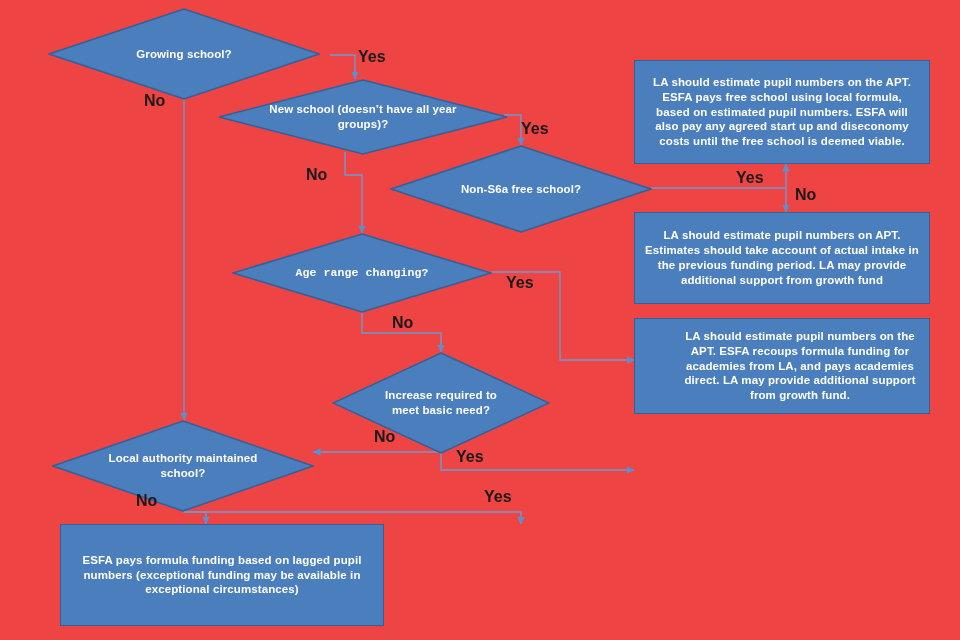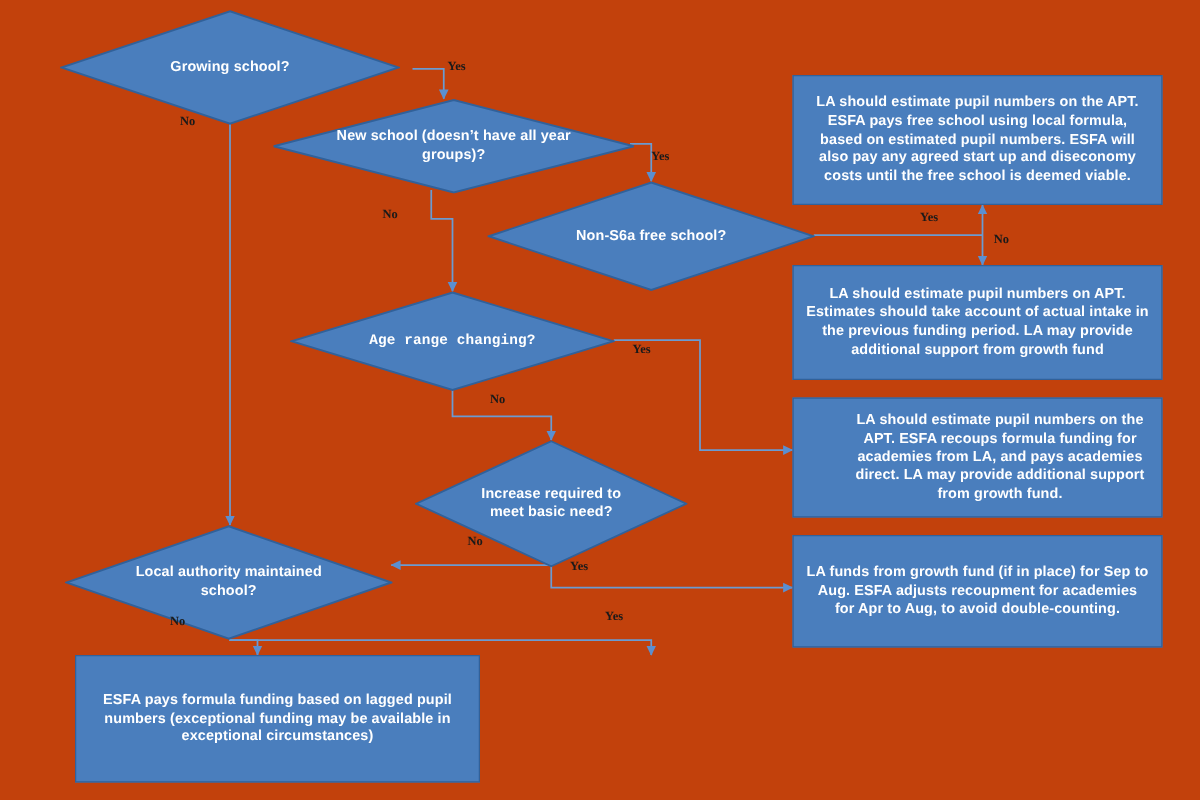--- a/index.html
+++ b/index.html
@@ -7,21 +7,21 @@
     padding: 0;
     background: #ffffff;
   }
   body {
     font-family: "Liberation Sans", sans-serif;
   }
   #canvas {
     position: relative;
     width: 960px;
     height: 640px;
-    background: #c2410c;
+    background: #ef4444;
     overflow: hidden;
   }
   svg#wires {
     position: absolute;
     left: 0;
     top: 0;
     width: 960px;
     height: 640px;
     pointer-events: none;
   }
@@ -66,25 +66,24 @@
     justify-content: center;
     color: #ffffff;
     text-align: center;
     font-size: 11.5px;
     line-height: 1.30;
     font-weight: bold;
     letter-spacing: 0.1px;
   }
   .edge-label {
     position: absolute;
-    font-size: 10px;
+    font-size: 16px;
     color: #1a1a1a;
     font-weight: bold;
     white-space: nowrap;
-    font-family: Liberation Serif, serif;
   }
 </style>
 </head>
 <body>
 
 <div id="canvas">
 
   <svg id="wires" viewBox="0 0 960 640" xmlns="http://www.w3.org/2000/svg">
     <defs>
       <marker id="ah" markerWidth="9" markerHeight="9" refX="7.5" refY="4.5" orient="auto" markerUnits="userSpaceOnUse">
@@ -169,23 +168,20 @@
   </div>
 
   <div class="node box" style="left:634px; top:212px; width:296px; height:92px;">
     <div class="txt">LA should estimate pupil numbers on APT. Estimates should take account of actual intake in the previous funding period. LA may provide additional support from growth fund</div>
   </div>
 
   <div class="node box" style="left:634px; top:318px; width:296px; height:96px;padding-left:46px;">
     <div class="txt">LA should estimate pupil numbers on the APT. ESFA recoups formula funding for academies from LA, and pays academies direct. LA may provide additional support from growth fund.</div>
   </div>
 
-  <div class="node box" style="left:634px; top:428px; width:296px; height:90px;">
-    <div class="txt">LA funds from growth fund (if in place) for Sep to Aug. ESFA adjusts recoupment for academies for Apr to Aug, to avoid double-counting.</div>
-  </div>
 
   <div class="node box" style="left:60px; top:524px; width:324px; height:102px;">
     <div class="txt">ESFA pays formula funding based on lagged pupil numbers (exceptional funding may be available in exceptional circumstances)</div>
   </div>
 
 
   <div class="edge-label" style="left:358px; top:48px;">Yes</div>
   <div class="edge-label" style="left:144px; top:92px;">No</div>
   <div class="edge-label" style="left:521px; top:120px;">Yes</div>
   <div class="edge-label" style="left:306px; top:166px;">No</div>

